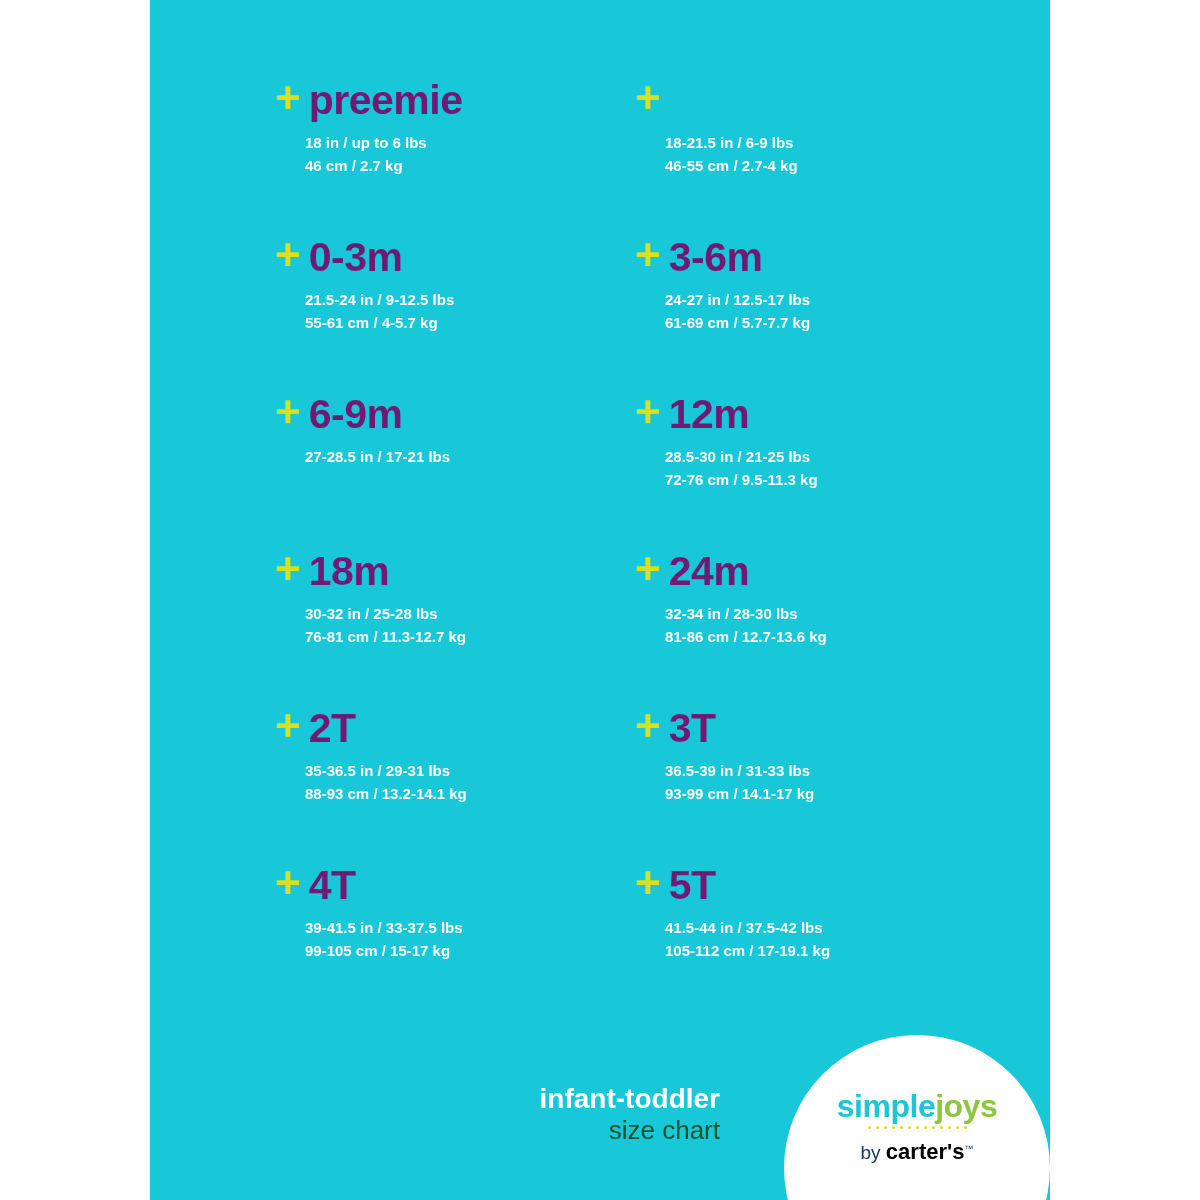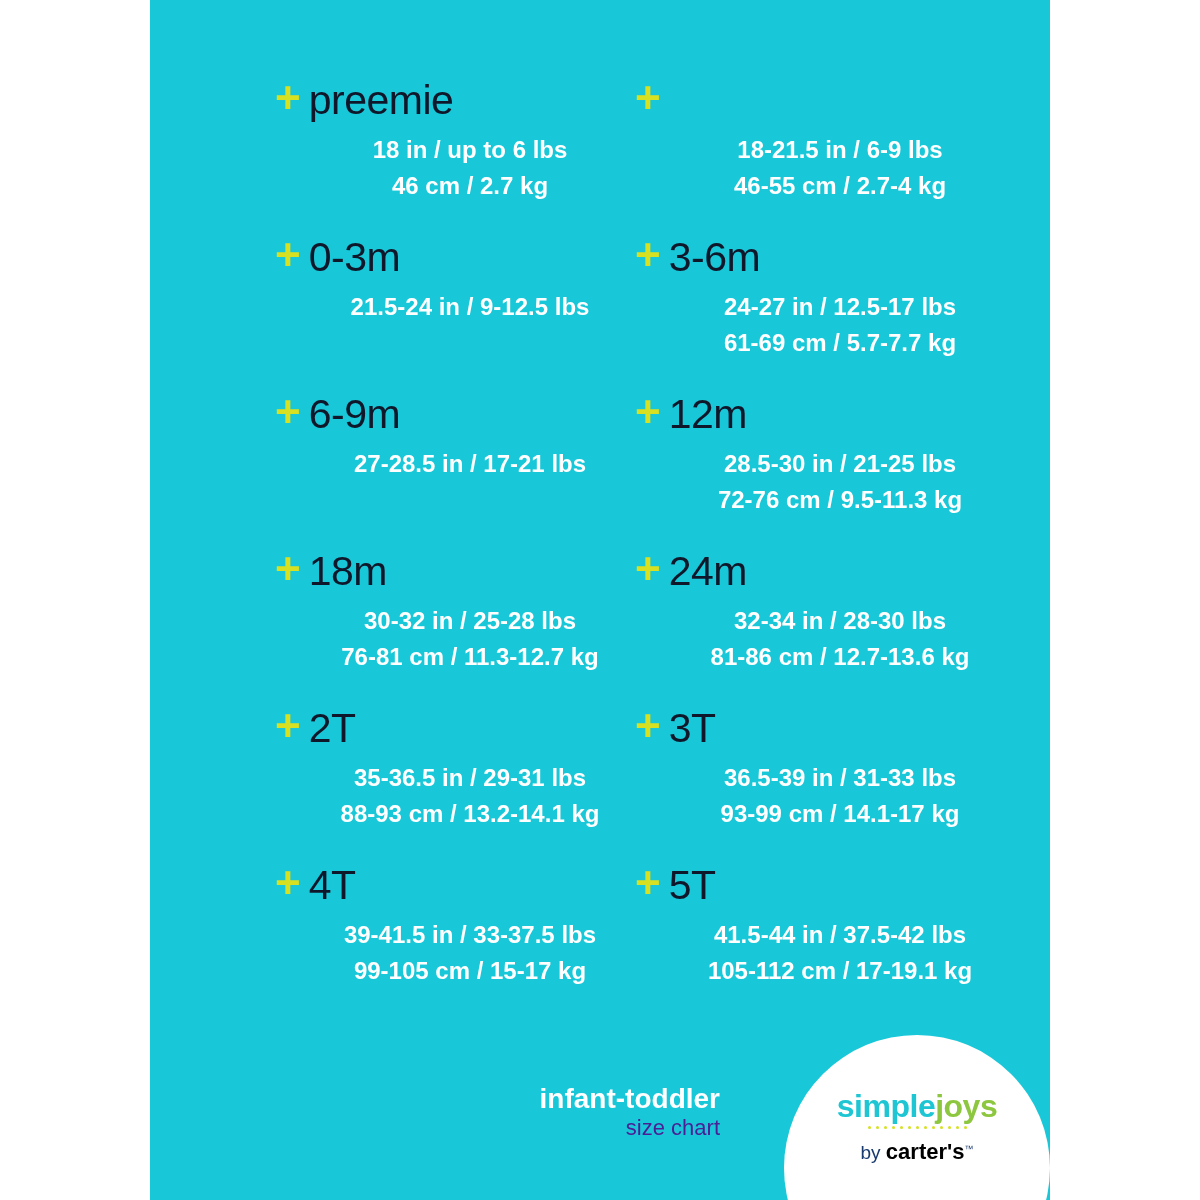--- a/index.html
+++ b/index.html
@@ -52,54 +52,53 @@
   .plus {
     color: #d7e021;
     font-size: 44px;
     font-weight: bold;
     line-height: 1;
     margin-right: 8px;
     display: inline-block;
     transform: translateY(-2px);
   }
   .size-label {
-    color: #0f172a;
+    color: #701a75;
     font-size: 41px;
-    font-weight: normal;
+    font-weight: bold;
     letter-spacing: -0.5px;
     line-height: 1;
   }
   .size-line {
     color: #ffffff;
-    font-size: 24px;
+    font-size: 15px;
     font-weight: bold;
     line-height: 1.5;
     padding-left: 30px;
     letter-spacing: 0px;
-    text-align: center;
   }
   .size-line.first { margin-top: 4px; }
 
   #footer-title {
     position: absolute;
     left: 50px;
     top: 1083px;
     width: 520px;
     text-align: right;
   }
   #footer-title .l1 {
     color: #ffffff;
     font-size: 28px;
     font-weight: bold;
     line-height: 1.15;
     letter-spacing: 0px;
   }
   #footer-title .l2 {
-    color: #4c1d95;
-    font-size: 22px;
+    color: #14532d;
+    font-size: 26px;
     font-weight: normal;
     line-height: 1.2;
     letter-spacing: 0px;
   }
 
   #logo-circle {
     position: absolute;
     left: 634px;
     top: 1035px;
     width: 266px;
@@ -181,20 +180,21 @@
         <div class="size-line first">18-21.5 in / 6-9 lbs</div>
         <div class="size-line">46-55 cm / 2.7-4 kg</div>
       </div>
 
       <div class="size-cell">
         <div class="size-head">
           <span class="plus">+</span>
           <span class="size-label">0-3m</span>
         </div>
         <div class="size-line first">21.5-24 in / 9-12.5 lbs</div>
+        <div class="size-line">55-61 cm / 4-5.7 kg</div>
       </div>
 
       <div class="size-cell">
         <div class="size-head">
           <span class="plus">+</span>
           <span class="size-label">3-6m</span>
         </div>
         <div class="size-line first">24-27 in / 12.5-17 lbs</div>
         <div class="size-line">61-69 cm / 5.7-7.7 kg</div>
       </div>

